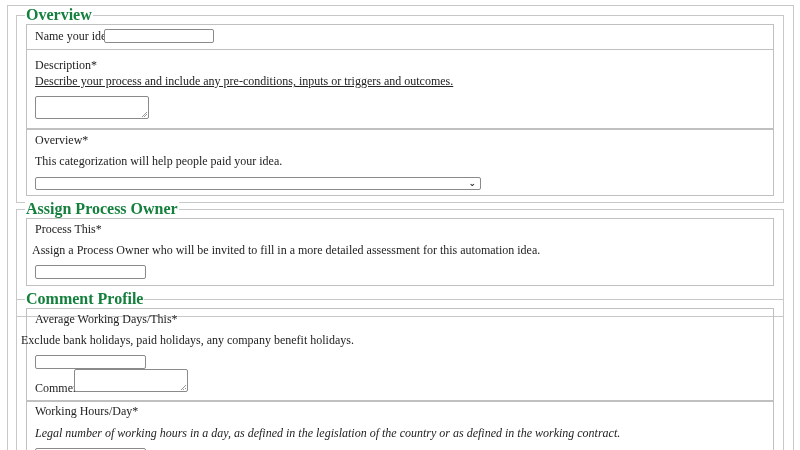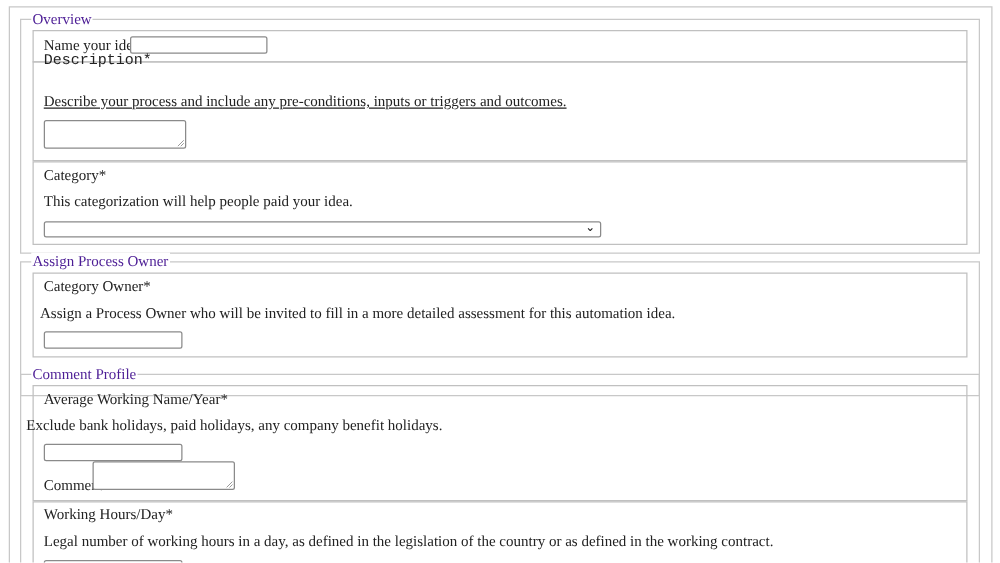--- a/index.html
+++ b/index.html
@@ -1,20 +1,20 @@
 <!DOCTYPE html>
 <html><head>
 <meta charset="utf-8">
 <style>
   html, body { margin:0; padding:0; background:#fff; }
   body { width:800px; height:450px; overflow:hidden; position:relative;
          font-family:"Liberation Serif", serif; font-size:12px; color:#222; }
   .abs { position:absolute; }
   .frame { border:1px solid #c8c8c8; box-sizing:border-box; }
-  .legend { position:absolute; background:#fff; padding:0 1px; line-height:14px; top:-8px; left:8px; font-size:12px; color:#4c1d95; }
+  .legend { position:absolute; background:#fff; padding:0 1px; line-height:14px; top:-8px; left:8px; font-size:16px; color:#15803d;font-weight:bold; }
   .box { border:1px solid #c0c0c0; box-sizing:border-box; }
   .input { border:1px solid #8a8a8a; border-radius:2px; background:#fff; box-sizing:border-box; }
   .ta { border:1px solid #8a8a8a; border-radius:2px; background:#fff; box-sizing:border-box; }
   .ta::after { content:""; position:absolute; right:1px; bottom:1px; width:5px; height:5px;
      background:linear-gradient(135deg, transparent 45%, #999 45%, #999 55%, transparent 55%, transparent 70%, #999 70%, #999 80%, transparent 80%); }
   .sel { border:1px solid #8a8a8a; border-radius:2px; background:#fff; box-sizing:border-box; }
   .chev { position:absolute; right:4px; top:0px; font-size:9px; line-height:11px; color:#222; font-family:"DejaVu Sans", sans-serif; font-weight:bold; }
   .txt { position:absolute; white-space:nowrap; line-height:14px; }
 </style>
 </head>
@@ -26,57 +26,57 @@
   <span class="legend">Overview</span>
 </div>
 
 <div class="abs box" style="left:26px; top:24px; width:748px; height:26px;"></div>
 <span class="txt" style="left:35px; top:29px;">Name your idea*</span>
 <div class="abs input" style="left:104px; top:29px; width:110px; height:14px;">
   <span></span>
 </div>
 
 <div class="abs box" style="left:26px; top:49px; width:748px; height:80px;"></div>
-<span class="txt" style="left:35px; top:41px;font-family:Liberation Mono, monospace;">Description*</span>
+<span class="txt" style="left:35px; top:58px;">Description*</span>
 <span class="txt" style="left:35px; top:74px;text-decoration:underline;">Describe your process and include any pre-conditions, inputs or triggers and outcomes.</span>
 <div class="abs ta" style="left:35px; top:96px; width:114px; height:23px;">
   <span></span>
 </div>
 
 <div class="abs box" style="left:26px; top:129px; width:748px; height:67px;"></div>
-<span class="txt" style="left:35px; top:133px;">Category*</span>
+<span class="txt" style="left:35px; top:133px;">Overview*</span>
 <span class="txt" style="left:35px; top:154px;">This categorization will help people paid your idea.</span>
 <div class="abs sel" style="left:35px; top:177px; width:446px; height:13px;">
   <span></span>
   <span class="chev">⌄</span>
 </div>
 
 <div class="abs frame" style="left:16px; top:209px; width:768px; height:108px;">
   <span class="legend">Assign Process Owner</span>
 </div>
 <div class="abs box" style="left:26px; top:218px; width:748px; height:68px;"></div>
-<span class="txt" style="left:35px; top:222px;">Category Owner*</span>
+<span class="txt" style="left:35px; top:222px;">Process This*</span>
 <span class="txt" style="left:32px; top:243px;">Assign a Process Owner who will be invited to fill in a more detailed assessment for this automation idea.</span>
 <div class="abs input" style="left:35px; top:265px; width:111px; height:14px;">
   <span></span>
 </div>
 
 <div class="abs frame" style="left:16px; top:299px; width:768px; height:170px;">
   <span class="legend">Comment Profile</span>
 </div>
 
 <div class="abs box" style="left:26px; top:308px; width:748px; height:93px;"></div>
-<span class="txt" style="left:35px; top:312px;">Average Working Name/Year*</span>
+<span class="txt" style="left:35px; top:312px;">Average Working Days/This*</span>
 <span class="txt" style="left:21px; top:333px;text-align:center;">Exclude bank holidays, paid holidays, any company benefit holidays.</span>
 <div class="abs input" style="left:35px; top:355px; width:111px; height:14px;">
   <span></span>
 </div>
 <span class="txt" style="left:35px; top:381px;">Comment</span>
 <div class="abs ta" style="left:74px; top:369px; width:114px; height:23px;">
   <span></span>
 </div>
 
 <div class="abs box" style="left:26px; top:401px; width:748px; height:70px;"></div>
 <span class="txt" style="left:35px; top:404px;font-family:Liberation Serif, serif;">Working Hours/Day*</span>
-<span class="txt" style="left:35px; top:426px;">Legal number of working hours in a day, as defined in the legislation of the country or as defined in the working contract.</span>
+<span class="txt" style="left:35px; top:426px;font-style:italic;">Legal number of working hours in a day, as defined in the legislation of the country or as defined in the working contract.</span>
 <div class="abs input" style="left:35px; top:448px; width:111px; height:14px;">
   <span></span>
 </div>
 
 </body></html>

